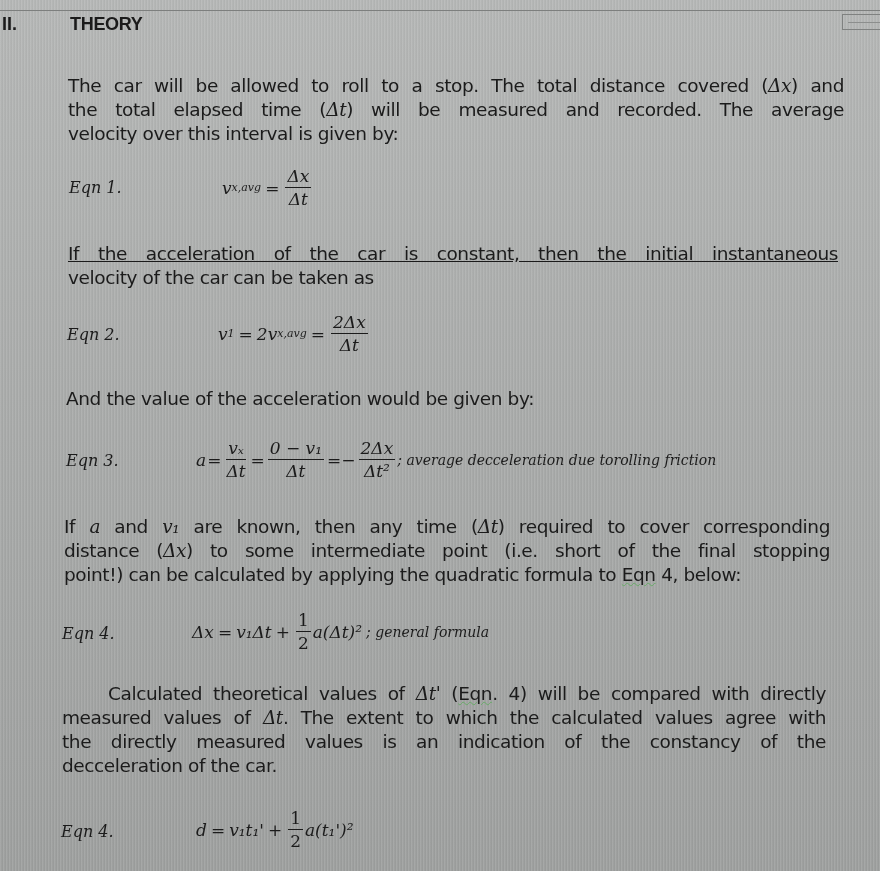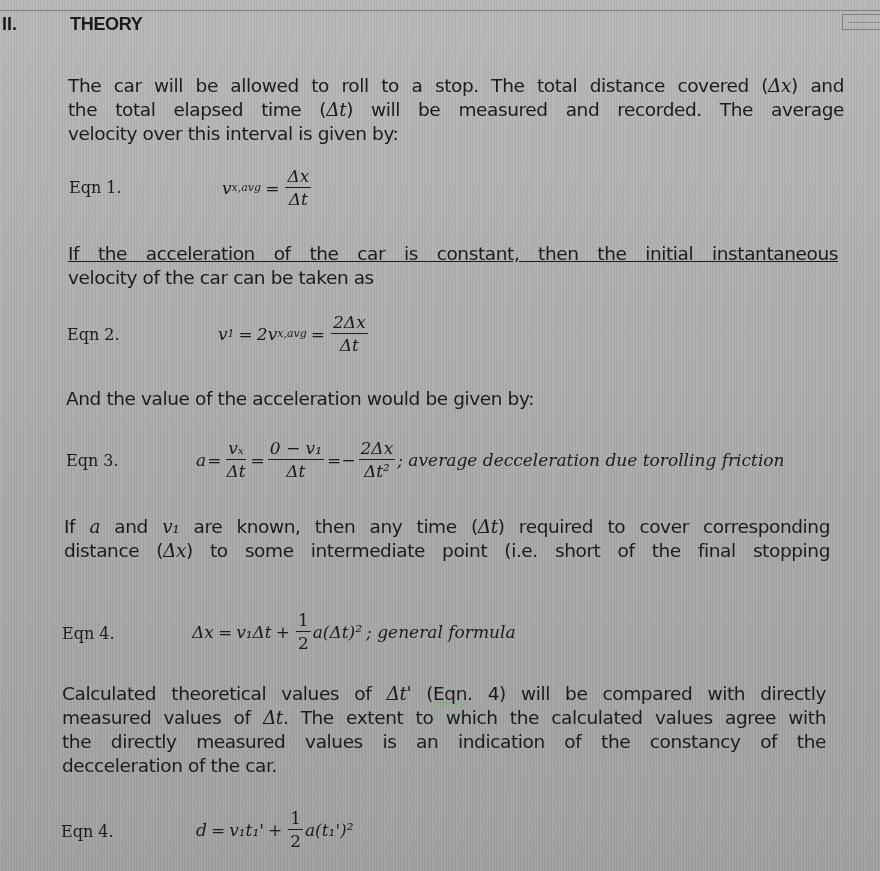--- a/index.html
+++ b/index.html
@@ -12,28 +12,28 @@
     color: #1b1b1b;
     font-family: "DejaVu Sans", sans-serif;
   }
   .topline { position: absolute; left: 0; top: 10px; width: 880px; height: 1px; background: #7d7f7e; }
   .corner-box { position: absolute; left: 842px; top: 14px; width: 40px; height: 14px; border: 1px solid #7f8180; }
   .corner-box2 { position: absolute; left: 848px; top: 22px; width: 34px; height: 5px; border-top: 1px solid #8c8e8d; }
   .section-num { position: absolute; left: 2px; top: 14px; font-size: 18px; font-weight: bold; font-family: "Liberation Sans", sans-serif; }
   .section-title { position: absolute; left: 70px; top: 14px; font-size: 18px; font-weight: bold; font-family: "Liberation Sans", sans-serif; letter-spacing: -0.3px; }
   .para { position: absolute; font-size: 18.5px; line-height: 24px; text-align: justify; font-family: "DejaVu Sans", sans-serif; letter-spacing: -0.4px; }
   .mi { font-family: "DejaVu Serif", serif; font-style: italic; }
-  .eqn-label { position: absolute; font-family: "DejaVu Serif", serif; font-size: 16px; }
+  .eqn-label { position: absolute; font-family: "DejaVu Serif", serif; font-style: italic; font-size: 16px; }
   .math { position: absolute; font-family: "DejaVu Serif", serif; font-style: italic; font-size: 17px; display: flex; align-items: center; white-space: nowrap; }
   .frac { display: inline-flex; flex-direction: column; align-items: center; margin: 0 2px; vertical-align: middle; }
   .frac .num { border-bottom: 1.5px solid #1b1b1b; padding: 0 2px 1px 2px; line-height: 20px; }
   .frac .den { padding: 1px 2px 0 2px; line-height: 20px; }
   .op { margin: 0 4px; font-style: normal; }
   sub, sup { font-size: 11px; }
-  .note { font-family: "DejaVu Serif", serif; font-style: italic; font-size: 17px; margin-left: 4px; }
+  .note { font-family: "DejaVu Serif", serif; font-style: italic; font-size: 14px; margin-left: 4px; }
   .squiggle { text-decoration: underline wavy #6a6; text-decoration-thickness: 1px; }
 </style>
 </head>
 <body>
 
 <div class="topline"></div>
 <div class="corner-box"></div>
 <div class="corner-box2"></div>
 
 <div class="section-num">II.</div>
@@ -96,38 +96,39 @@
   <span class="frac">
       <span class="num">2Δx</span>
       <span class="den">Δt²</span>
     </span>
   <span class="note" style="margin-left:0;">; average decceleration due torolling friction</span>
 </div>
 
 <div class="para" style="left:64px; top:515px; width:766px;">
   <div style="text-align:justify; text-align-last:justify;"><span>If </span><span class="mi">a</span><span> and </span><span class="mi">v₁</span><span> are known, then any time (</span><span class="mi">Δt</span><span>) required to cover corresponding</span></div>
   <div style="text-align:justify; text-align-last:justify;"><span>distance (</span><span class="mi">Δx</span><span>) to some intermediate point (i.e. short of the final stopping</span></div>
+  <div><span>point!) can be calculated by applying the quadratic formula to </span><span class="squiggle">Eqn</span><span> 4, below:</span></div>
 </div>
 
 <div class="eqn-label" style="left:62px; top:624px;">Eqn 4.</div>
 <div class="math" style="left:192px; top:610px;">
   <span>Δx</span>
   <span class="op">=</span>
   <span>v₁Δt</span>
   <span class="op">+</span>
   <span class="frac">
       <span class="num" style="font-style:normal;">1</span>
       <span class="den" style="font-style:normal;">2</span>
     </span>
   <span>a(Δt)²</span>
   <span class="note">; general formula</span>
 </div>
 
 <div class="para" style="left:62px; top:682px; width:764px;">
-  <div style="text-align:justify; text-align-last:justify;"><span>Calculated theoretical values of </span><span class="mi">Δt'</span><span> (</span><span class="squiggle">Eqn</span><span>. 4) will be compared with directly</span></div>
+  <div style="text-align:justify; text-align-last:justify;margin-left:46px;"><span>Calculated theoretical values of </span><span class="mi">Δt'</span><span> (</span><span class="squiggle">Eqn</span><span>. 4) will be compared with directly</span></div>
   <div style="text-align:justify; text-align-last:justify;"><span>measured values of </span><span class="mi">Δt</span><span>. The extent to which the calculated values agree with</span></div>
   <div style="text-align:justify; text-align-last:justify;">the directly measured values is an indication of the constancy of the</div>
   <div>decceleration of the car.</div>
 </div>
 
 <div class="eqn-label" style="left:61px; top:822px;">Eqn 4.</div>
 <div class="math" style="left:196px; top:808px;">
   <span>d</span>
   <span class="op">=</span>
   <span>v₁t₁'</span>

